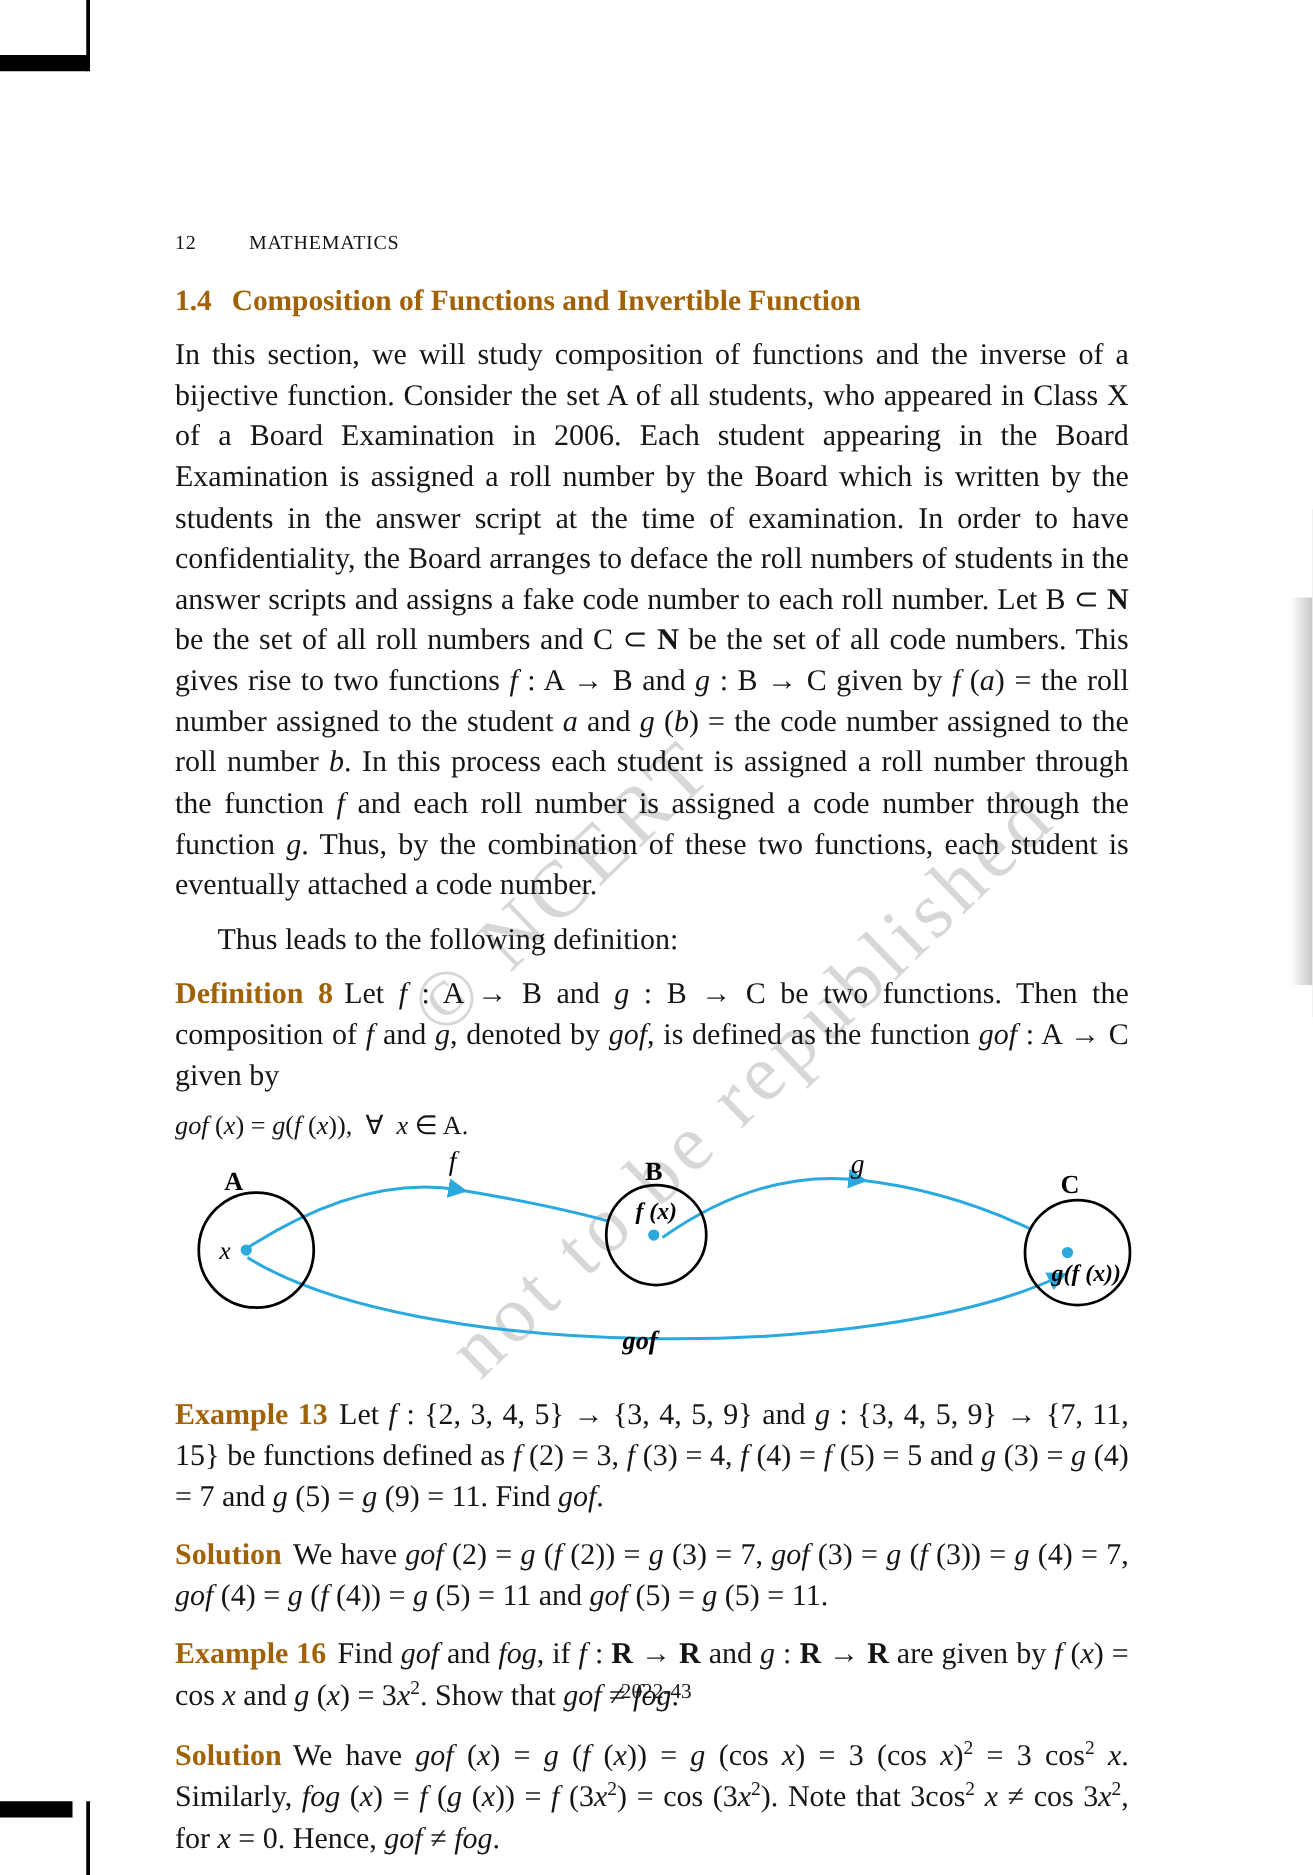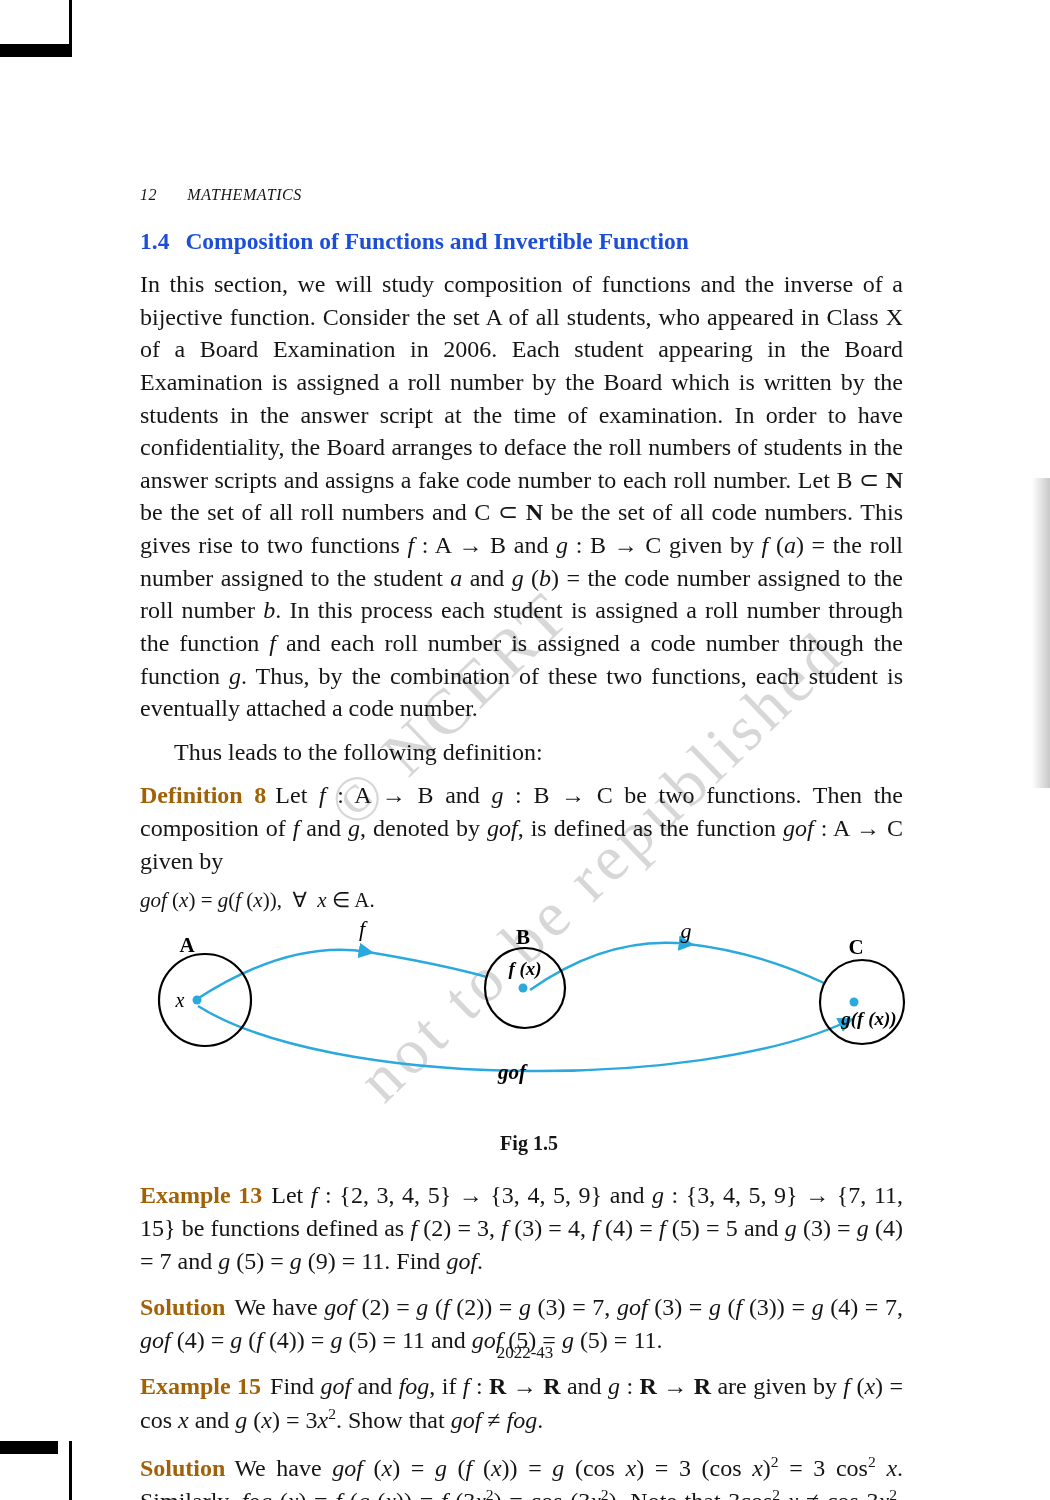--- a/index.html
+++ b/index.html
@@ -38,28 +38,27 @@
     white-space: nowrap;
     pointer-events: none;
   }
   .content {
     position: absolute;
     left: 140px; top: 186px;
     width: 778px;
     z-index: 1;
   }
   .running-header {
-    display: flex; gap: 30px;
+    display: flex; gap: 42px;
     font-size: 16px;
     letter-spacing: 0.6px;
     margin-bottom: 24px;
-    font-style: italic;
   }
   .section-heading {
-    color: #1d4ed8;
+    color: #a16207;
     font-weight: bold;
     font-size: 23.5px;
     margin: 0 0 13px 0;
   }
   .section-heading .sec-num { margin-right: 16px; }
   p.body {
     font-size: 24px;
     line-height: 1.36;
     text-align: justify;
     margin: 0 15px 11px 0;
@@ -153,33 +152,32 @@
         <text class="setlabel" x="47" y="31">A</text>
         <text class="setlabel" x="383" y="23">B</text>
         <text class="setlabel" x="716" y="33">C</text>
         <text class="ptlabel" x="40" y="86">x</text>
         <text class="vallabel" x="385" y="54">f (x)</text>
         <text class="vallabel" x="729" y="104">g(f (x))</text>
         <text class="fnlabel" x="222" y="15">f</text>
         <text class="fnlabel" x="546" y="17">g</text>
         <text class="goflabel" x="372" y="158">gof</text>
       </svg>
-      <figcaption>Fig 1.5</figcaption>
     </figure>
 
     <p class="body example-para">
       <span class="lead">Example 13</span><span>Let <i>f</i> : {2, 3, 4, 5} → {3, 4, 5, 9} and <i>g</i> : {3, 4, 5, 9} → {7, 11, 15} be functions defined as <i>f</i> (2) = 3, <i>f</i> (3) = 4, <i>f</i> (4) = <i>f</i> (5) = 5 and <i>g</i> (3) = <i>g</i> (4) = 7 and <i>g</i> (5) = <i>g</i> (9) = 11. Find <i>gof</i>.</span>
     </p>
 
     <p class="body example-para">
       <span class="lead">Solution</span><span>We have <i>gof</i> (2) = <i>g</i> (<i>f</i> (2)) = <i>g</i> (3) = 7, <i>gof</i> (3) = <i>g</i> (<i>f</i> (3)) = <i>g</i> (4) = 7, <i>gof</i> (4) = <i>g</i> (<i>f</i> (4)) = <i>g</i> (5) = 11 and <i>gof</i> (5) = <i>g</i> (5) = 11.</span>
     </p>
 
     <p class="body example-para">
-      <span class="lead">Example 15</span><span>Find <i>gof</i> and <i>fog</i>, if <i>f</i> : <b>R</b> → <b>R</b> and <i>g</i> : <b>R</b> → <b>R</b> are given by <i>f</i> (<i>x</i>) = cos <i>x</i> and <i>g</i> (<i>x</i>) = 3<i>x</i><sup>2</sup>. Show that <i>gof</i> ≠ <i>fog</i>.</span>
+      <span class="lead">Example 16</span><span>Find <i>gof</i> and <i>fog</i>, if <i>f</i> : <b>R</b> → <b>R</b> and <i>g</i> : <b>R</b> → <b>R</b> are given by <i>f</i> (<i>x</i>) = cos <i>x</i> and <i>g</i> (<i>x</i>) = 3<i>x</i><sup>2</sup>. Show that <i>gof</i> ≠ <i>fog</i>.</span>
     </p>
 
     <p class="body example-para">
       <span class="lead">Solution</span><span>We have <i>gof</i> (<i>x</i>) = <i>g</i> (<i>f</i> (<i>x</i>)) = <i>g</i> (cos <i>x</i>) = 3 (cos <i>x</i>)<sup>2</sup> = 3 cos<sup>2</sup> <i>x</i>. Similarly, <i>fog</i> (<i>x</i>) = <i>f</i> (<i>g</i> (<i>x</i>)) = <i>f</i> (3<i>x</i><sup>2</sup>) = cos (3<i>x</i><sup>2</sup>). Note that 3cos<sup>2</sup> <i>x</i> ≠ cos 3<i>x</i><sup>2</sup>, for <i>x</i> = 0. Hence, <i>gof</i> ≠ <i>fog</i>.</span>
     </p>
 
   </div>
 
   <div class="page-footer">2022-43</div>
 

